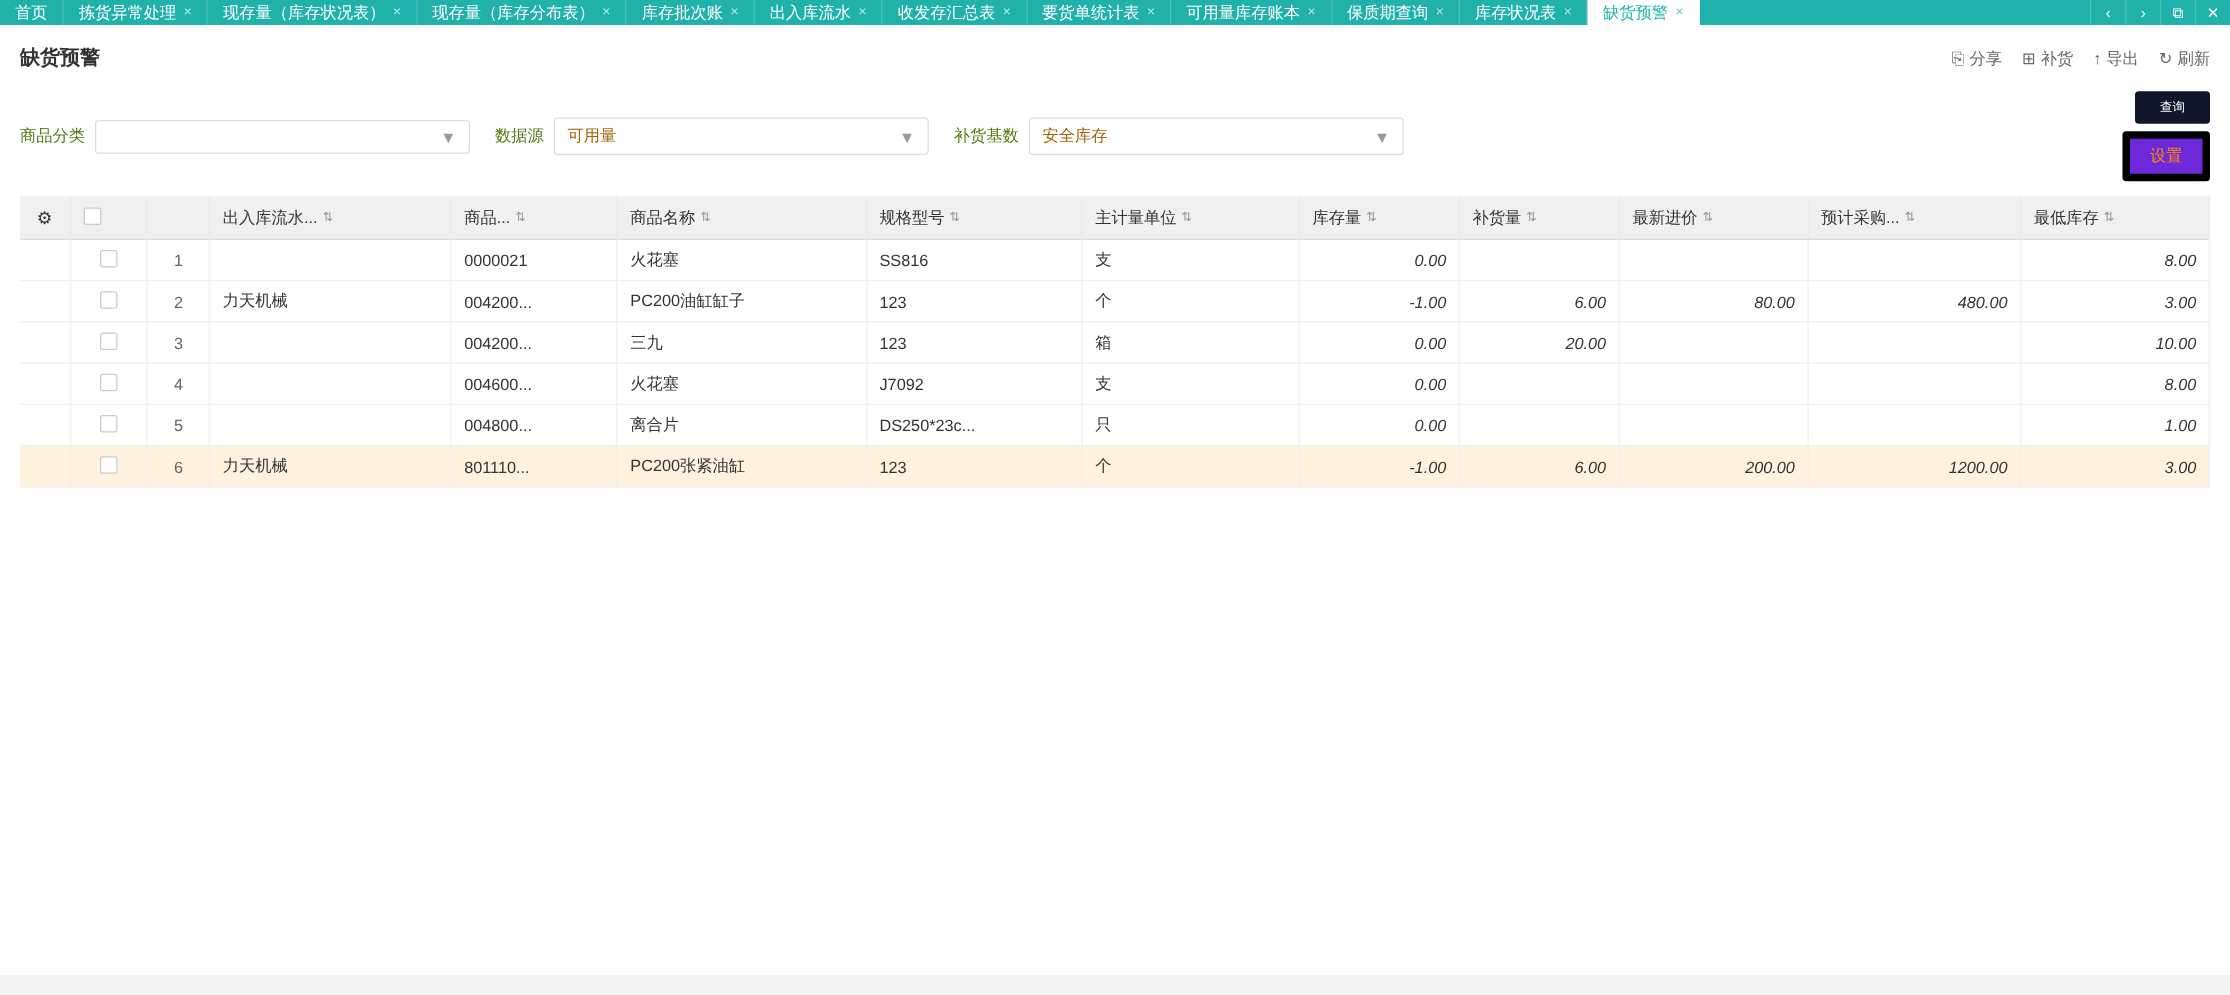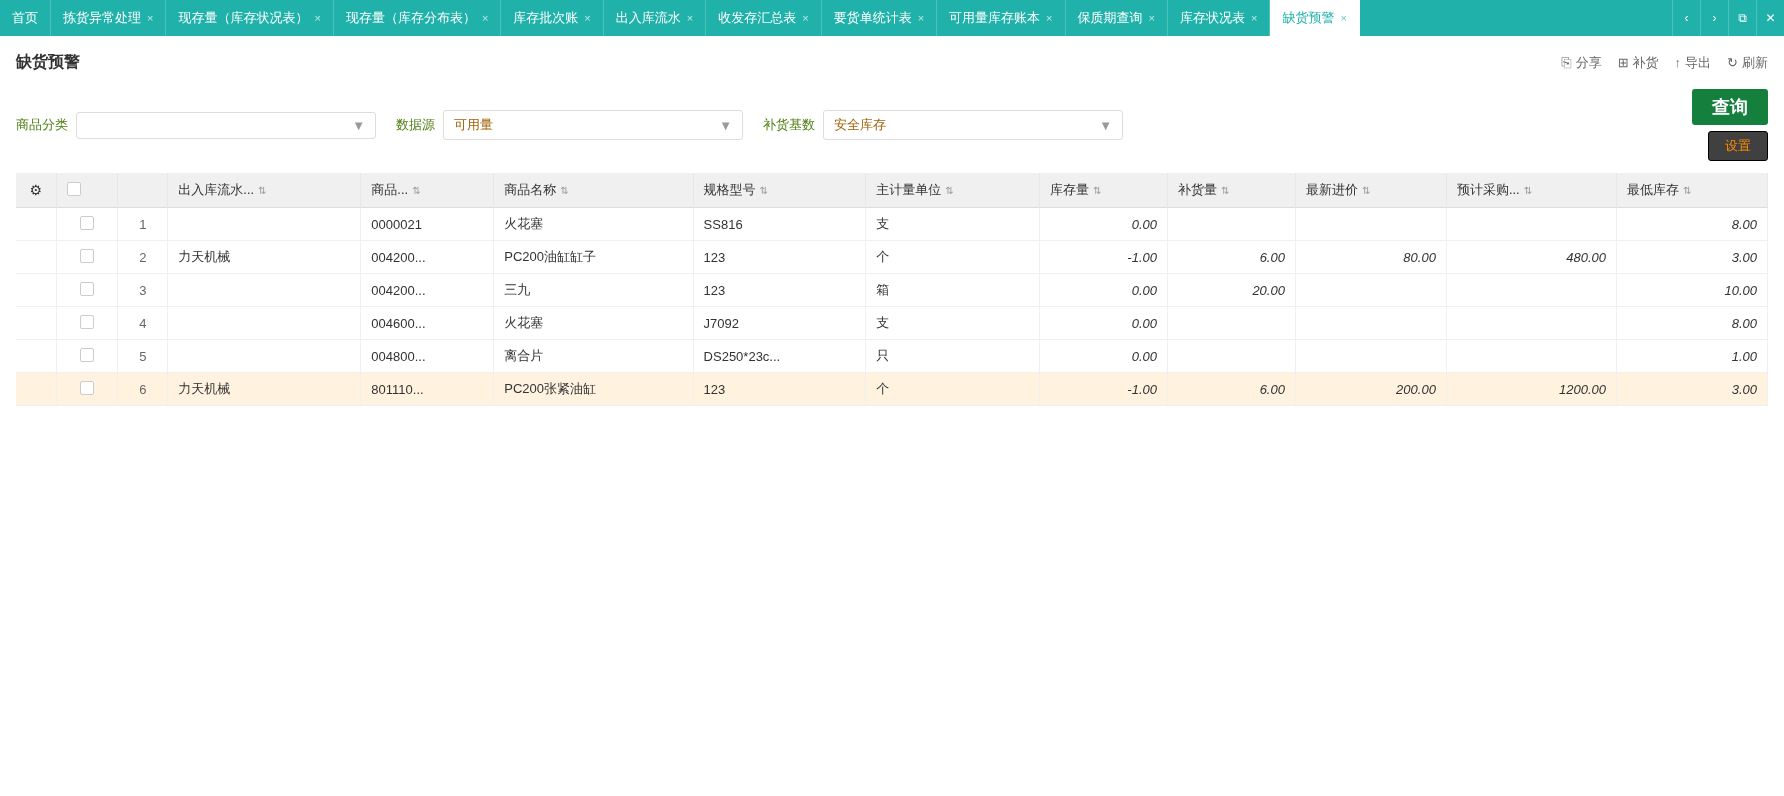--- a/index.html
+++ b/index.html
@@ -3,21 +3,21 @@
   <meta charset="utf-8">
   <style>
     * { box-sizing: border-box; margin: 0; padding: 0; }
     body { font-family: "Microsoft YaHei", "PingFang SC", sans-serif; font-size: 13px; background: #f5f5f5; color: #333; }
 
     
     .tab-bar {
       display: flex;
       align-items: center;
       background: #20b2aa;
-      height: 36px;
+      height: 20px;
       overflow: hidden;
     }
     .tab-item {
       display: flex;
       align-items: center;
       padding: 0 12px;
       height: 100%;
       color: #fff;
       font-size: 13px;
       white-space: nowrap;
@@ -123,33 +123,32 @@
       color: #a16207;
     }
     .filter-actions {
       margin-left: auto;
       display: flex;
       flex-direction: column;
       gap: 6px;
       align-items: flex-end;
     }
     .btn-query {
-      background: #15803d;
+      background: #0f172a;
       color: #fff;
       border: none;
       border-radius: 3px;
       padding: 6px 20px;
       cursor: pointer;
-      font-size: 18px;
-      font-weight: bold;
+      font-size: 10px;
     }
     .btn-settings {
-      background: #404040;
+      background: #6d28d9;
       color: #ff8c00;
-      border: 1px solid #000000;
+      border: 6px solid #000000;
       border-radius: 3px;
       padding: 5px 16px;
       cursor: pointer;
       font-size: 13px;
     }
 
     
     .data-table {
       width: 100%;
       border-collapse: collapse;

